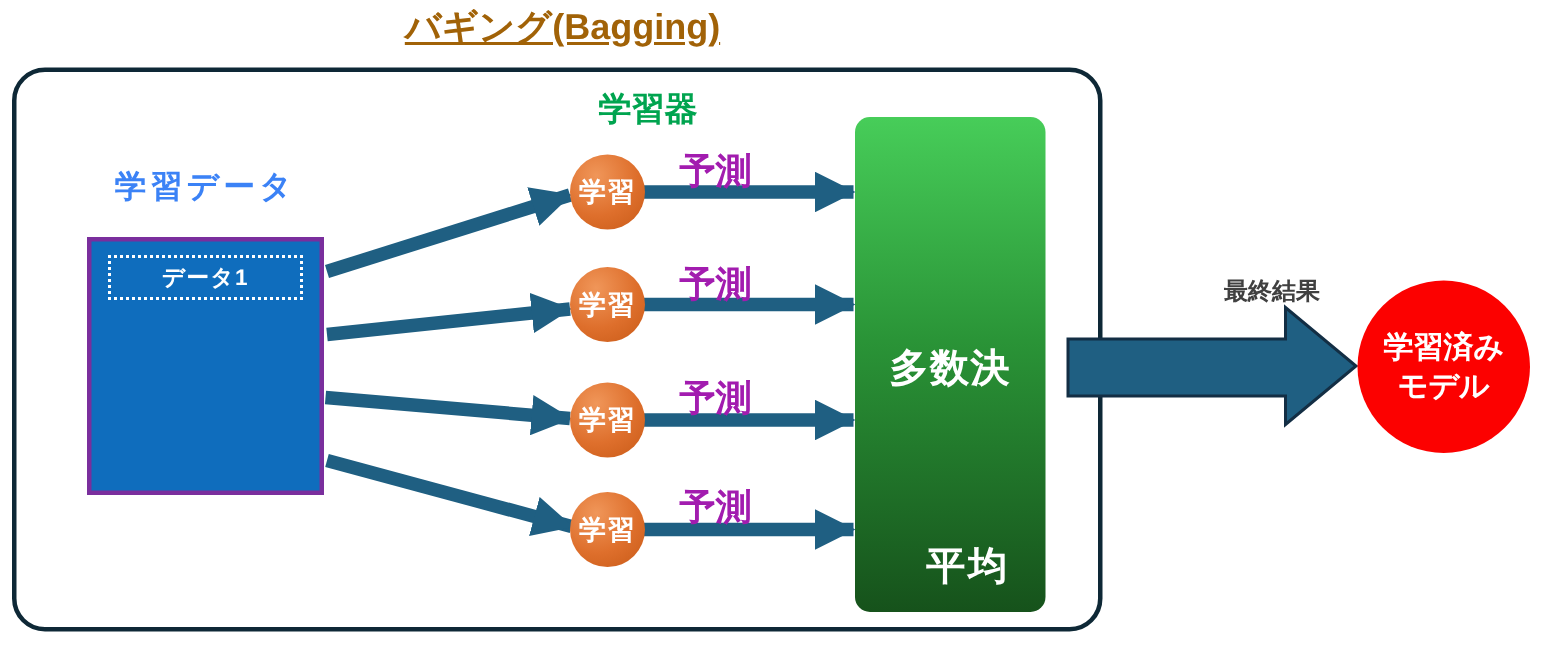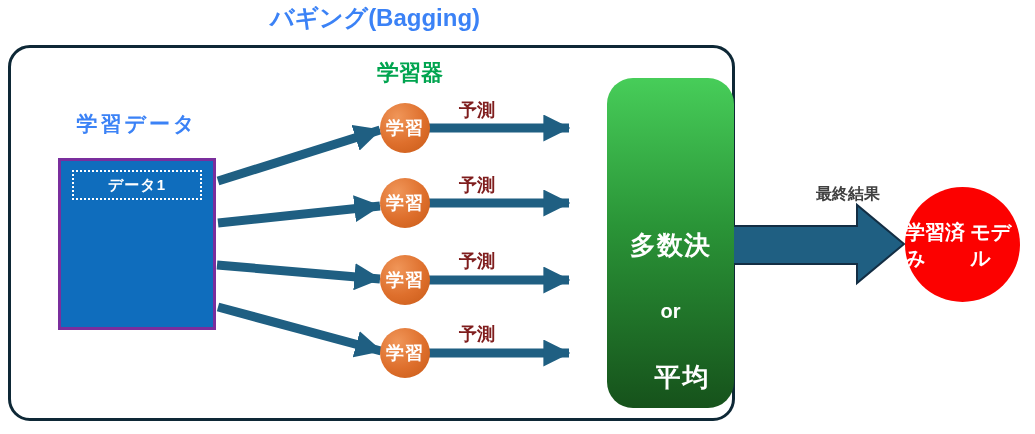--- a/index.html
+++ b/index.html
@@ -3,21 +3,21 @@
 <meta charset="utf-8">
 <style>
   html,body{margin:0;padding:0;background:#fff;}
   #stage{
     position:relative;width:1035px;height:434px;overflow:hidden;background:#fff;
     font-family:"Liberation Sans","DejaVu Sans",sans-serif;font-weight:bold;
   }
   .abs{position:absolute;}
   #diagram-title{
     left:240px;top:2px;width:270px;text-align:center;
-    font-size:24px;color:#3b82f6;z-index:4;
+    font-size:24px;color:#a16207;z-index:4;text-decoration:underline;
   }
   #outer-frame{
     left:8px;top:45px;width:727px;height:376px;box-sizing:border-box;
     border:3px solid #0e2836;border-radius:22px;background:#fff;z-index:1;
   }
   #arrow-layer{left:0;top:0;width:1035px;height:434px;z-index:2;pointer-events:none;}
   #training-data-label{
     left:52px;top:110px;width:170px;text-align:center;
     font-size:21px;letter-spacing:3px;color:#3b82f6;z-index:3;
   }
@@ -26,49 +26,49 @@
     background:#0f6dbd;border:3px solid #7a2e9d;z-index:3;
     display:flex;flex-direction:column;justify-content:space-between;
     padding:9px 11px;
   }
   .data-row{
     height:30px;box-sizing:border-box;border:2px dotted #ffffff;
     display:flex;align-items:center;justify-content:center;
     color:#fff;font-size:15px;letter-spacing:1px;
   }
   #learner-label{
-    left:355px;top:58px;width:110px;text-align:center;
+    left:355px;top:58px;width:110px;text-align:right;
     font-size:22px;color:#00a44f;z-index:3;
   }
   .learner-node{
     width:50px;height:50px;border-radius:50%;left:380px;z-index:3;
     background:radial-gradient(circle at 35% 28%, #f09659 0%, #de6f2c 55%, #c85a17 100%);
     display:flex;align-items:center;justify-content:center;
     color:#fff;font-size:18px;letter-spacing:1px;
   }
   #learner-1{top:103px;} #learner-2{top:178px;} #learner-3{top:255px;} #learner-4{top:328px;}
   .predict-label{
-    left:442px;width:70px;text-align:center;font-size:18px;color:#7f1d1d;z-index:3;
+    left:442px;width:70px;text-align:center;font-size:24px;color:#a21caf;z-index:3;
   }
   #predict-1{top:98px;} #predict-2{top:173px;} #predict-3{top:249px;} #predict-4{top:322px;}
   #aggregator-box{
-    left:570px;top:78px;width:127px;height:330px;border-radius:26px;z-index:3;
+    left:570px;top:78px;width:127px;height:330px;border-radius:10px;z-index:3;
     background:linear-gradient(180deg,#47cd59 0%,#2a9437 45%,#16521b 100%);
-    color:#fff;text-align:center;margin-left:37px;
+    color:#fff;text-align:center;
   }
   #agg-line-1{left:0;top:150px;width:127px;font-size:26px;letter-spacing:1px;}
   #agg-line-2{left:0;top:222px;width:127px;font-size:20px;}
   #agg-line-3{left:0;top:282px;width:151px;font-size:26px;letter-spacing:2px;}
   #final-result-label{
     left:730px;top:184px;width:150px;text-align:right;
     font-size:16px;color:#404040;z-index:3;
   }
   #final-model-node{
     left:905px;top:187px;width:115px;height:115px;border-radius:50%;
-    background:#fc0100;z-index:3;display:flex;flex-direction:row;
+    background:#fc0100;z-index:3;display:flex;flex-direction:column;
     align-items:center;justify-content:center;color:#fff;font-size:20px;line-height:1.3;
   }
 </style>
 </head>
 <body>
 
 <div id="stage">
 
   <div class="abs" id="diagram-title">バギング(Bagging)</div>
 
@@ -104,21 +104,20 @@
   <div class="abs learner-node" id="learner-3">学習</div>
   <div class="abs learner-node" id="learner-4">学習</div>
 
   <div class="abs predict-label" id="predict-1">予測</div>
   <div class="abs predict-label" id="predict-2">予測</div>
   <div class="abs predict-label" id="predict-3">予測</div>
   <div class="abs predict-label" id="predict-4">予測</div>
 
   <div class="abs" id="aggregator-box">
     <div class="abs" id="agg-line-1">多数決</div>
-    <div class="abs" id="agg-line-2">or</div>
     <div class="abs" id="agg-line-3">平均</div>
   </div>
 
   <div class="abs" id="final-result-label">最終結果</div>
 
   <div class="abs" id="final-model-node">
     <span>学習済み</span>
     <span>モデル</span>
   </div>
 

